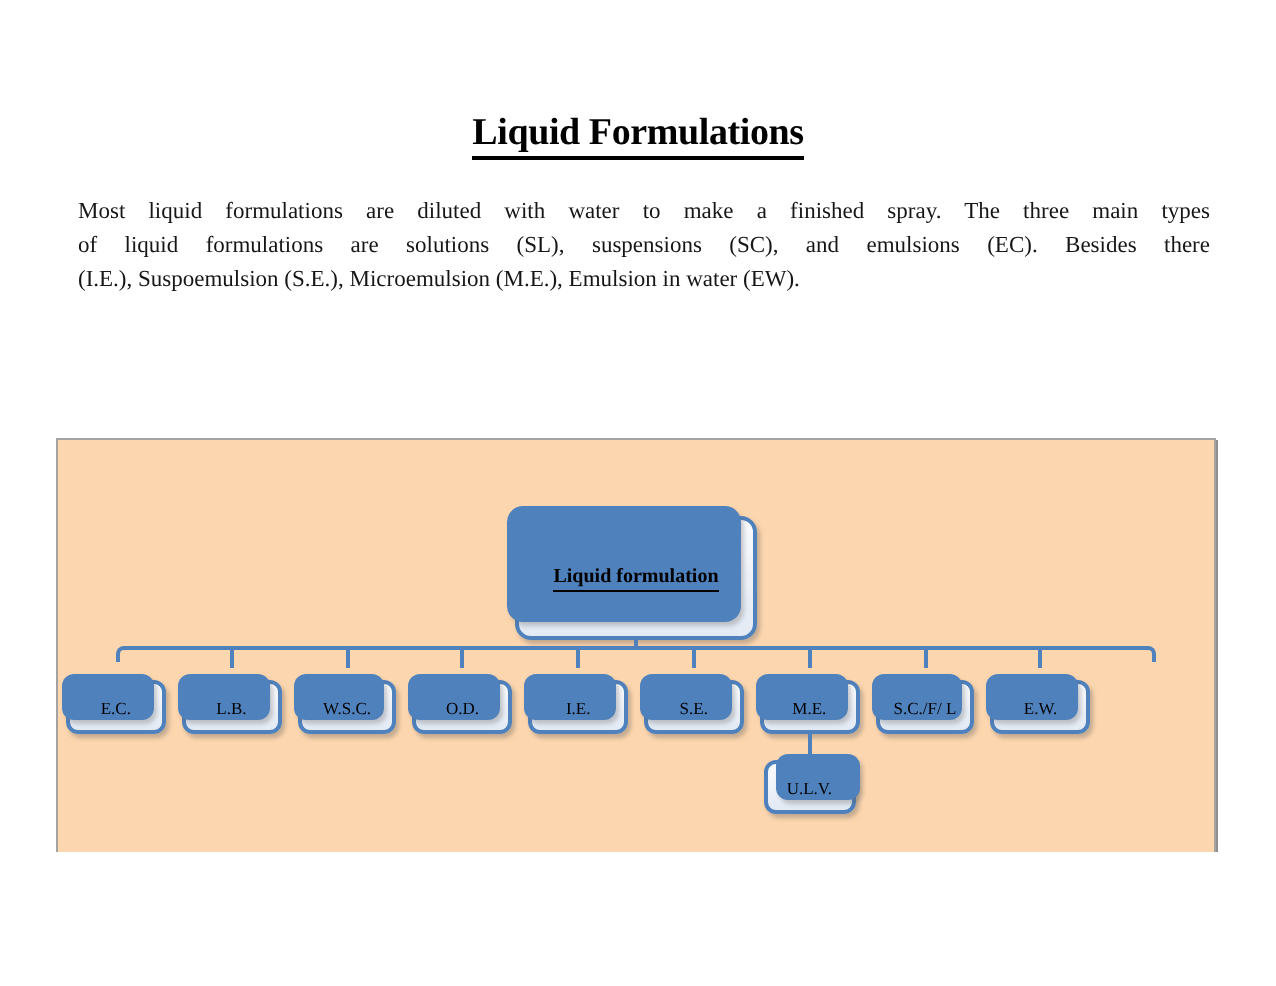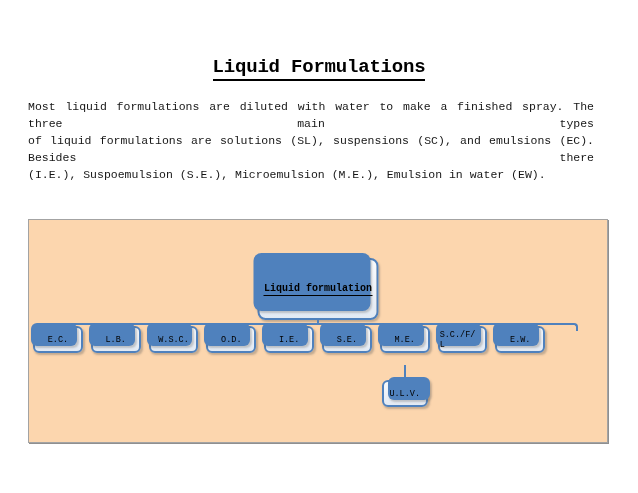--- a/index.html
+++ b/index.html
@@ -1,28 +1,28 @@
 <!DOCTYPE html>
 <html><head>
 <meta charset="utf-8">
 <style>
   html,body{margin:0;padding:0;background:#ffffff;}
   .slide{
-    position:relative;width:638px;height:493px;background:#ffffff;overflow:hidden;
-    font-family:Liberation Mono, monospace;color:#000;
+    position:relative;width:638px;height:426px;background:#ffffff;overflow:hidden;
+    font-family:Liberation Serif, serif;color:#000;
   }
   
   .title{
     position:absolute;top:56px;left:0;width:100%;text-align:center;
     font-size:19px;font-weight:bold;letter-spacing:-0.2px;
   }
   .title .u{border-bottom:2px solid #000;padding-bottom:1px;}
   
   .para{
-    position:absolute;left:28px;top:98px;width:566px;
+    position:absolute;left:39px;top:98px;width:566px;
     font-size:11.5px;line-height:17px;color:#161616;
   }
   .para .line{text-align:justify;text-align-last:justify;white-space:normal;}
   .para .line.last{text-align:left;text-align-last:left;}
   
   .panel{
     position:absolute;left:28px;top:219px;width:578px;height:222px;
     background:#fcd6ae;border:1px solid #a3a3a3;
     box-shadow:1px 1px 0 #8f8f8f;
   }
@@ -54,21 +54,21 @@
   .node.ulv::before{top:-5px;left:4px;}
   
   .stub-root{position:absolute;left:calc(50% - 1px);top:100px;width:2px;height:5px;background:#4f81bd;}
   .hline{
     position:absolute;left:5%;right:5%;top:103px;height:8px;
     border:2px solid #4f81bd;border-bottom:none;border-radius:4px 4px 0 0;
     box-sizing:border-box;
   }
   .tick{position:absolute;top:103px;width:2px;height:11px;background:#4f81bd;}
   .children-row{
-    position:absolute;left:0;right:0;top:106px;display:flex;
+    position:absolute;left:0;right:0;top:120px;display:flex;
   }
   .cell{width:10%;display:flex;justify-content:center;}
   .ulv-connector{position:absolute;top:145px;width:2px;height:16px;background:#4f81bd;}
   .ulv-wrap{position:absolute;top:160px;transform:translateX(-50%);}
 </style>
 </head>
 <body>
 
 <div class="slide">
 

